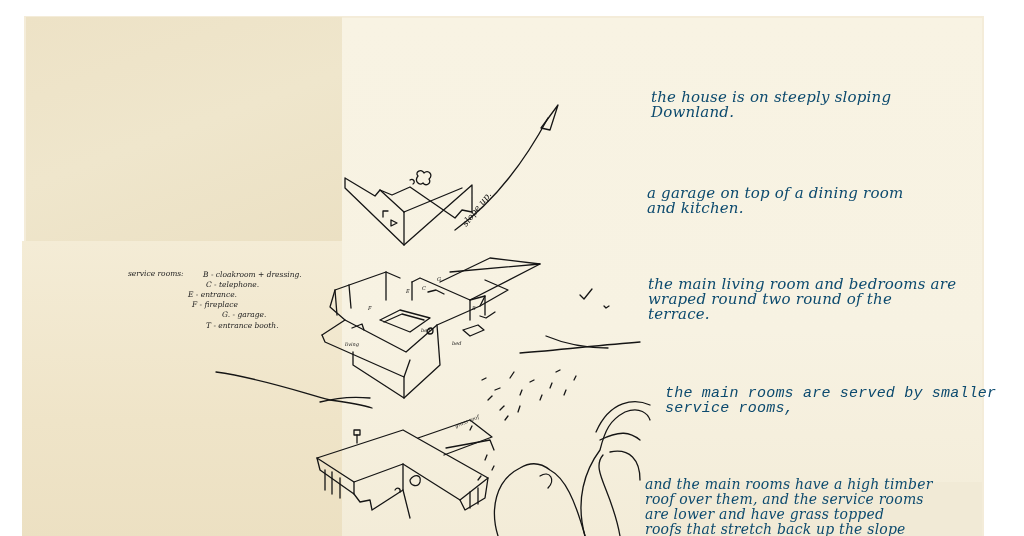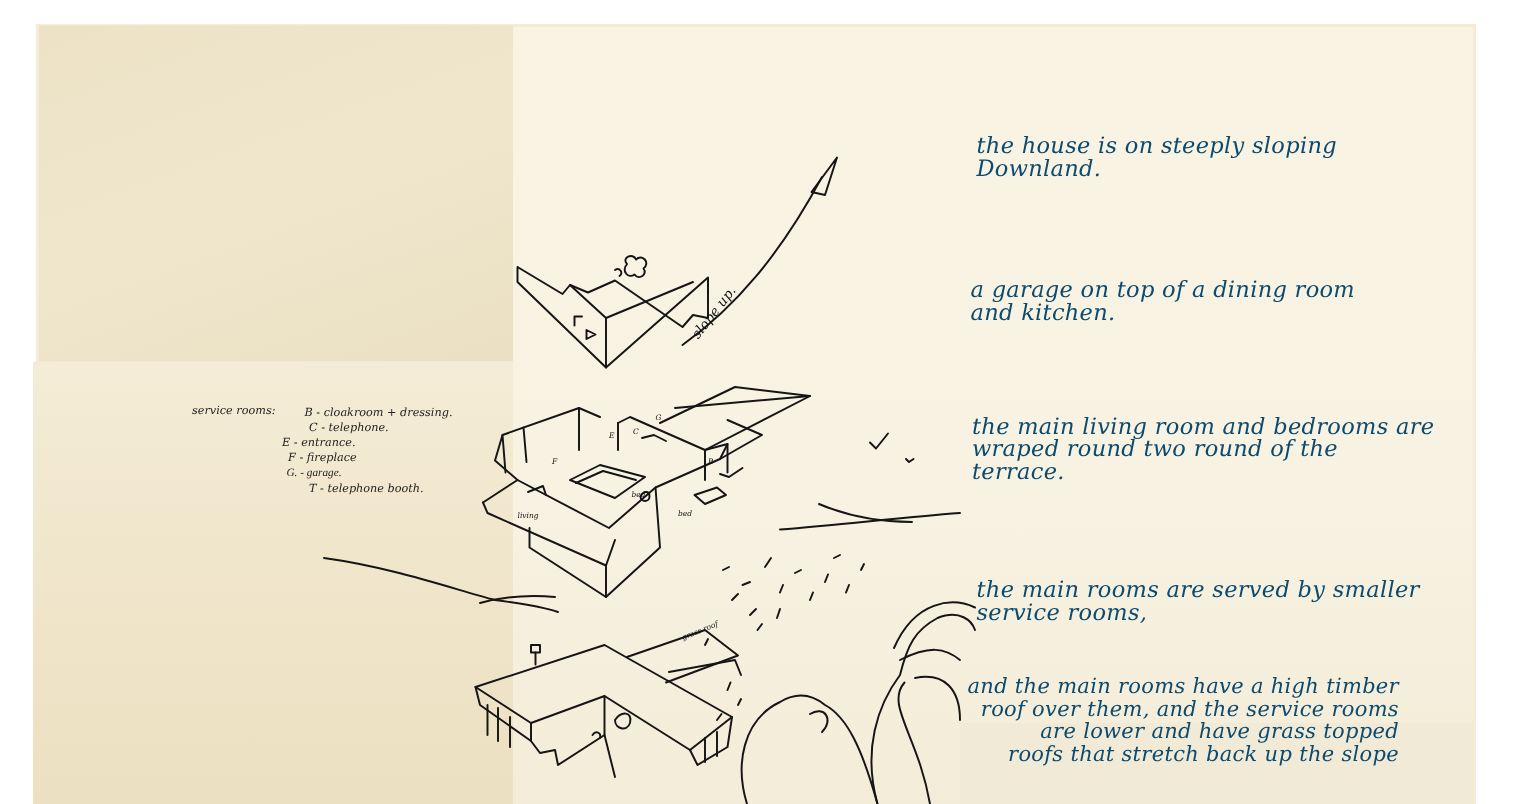--- a/index.html
+++ b/index.html
@@ -188,29 +188,29 @@
 <span class="room-label" style="left:368px; top:305px;">F</span>
 <span class="room-label" style="left:472px; top:305px;">B</span>
 <span class="room-label" style="left:454px; top:418px; transform:rotate(-22deg);">grass roof</span>
 
 <div>
   <span class="legend-title" style="left:128px; top:269px;">service rooms:</span>
   <span class="legend-item" style="left:203px; top:270px;">B - cloakroom + dressing.</span>
   <span class="legend-item" style="left:206px; top:280px;">C - telephone.</span>
   <span class="legend-item" style="left:188px; top:290px;">E - entrance.</span>
   <span class="legend-item" style="left:192px; top:300px;">F - fireplace</span>
-  <span class="legend-item" style="left:191px; top:310px;font-family:Liberation Serif, serif;">G. - garage.</span>
-  <span class="legend-item" style="left:206px; top:321px;">T - telephone booth.</span>
+  <span class="legend-item" style="left:222px; top:310px;">G. - garage.</span>
+  <span class="legend-item" style="left:206px; top:321px;">T - entrance booth.</span>
 </div>
 
 <div class="note" style="left:651px; top:90px;">the house is on steeply sloping
 Downland.</div>
 <div class="note" style="left:647px; top:186px;">a garage on top of a dining room
 and kitchen.</div>
 <div class="note" style="left:648px; top:277px;">the main living room and bedrooms are
 wraped round two round of the
 terrace.</div>
-<div class="note" style="left:651px; top:386px;">the main rooms are served by smaller
+<div class="note" style="left:665px; top:386px;font-family:Liberation Mono, monospace;">the main rooms are served by smaller
 service rooms,</div>
-<div class="note" style="left:645px; top:451px; font-size:14px; line-height:15px;text-align:right;">and the main rooms have a high timber
+<div class="note" style="left:645px; top:477px; font-size:14px; line-height:15px;">and the main rooms have a high timber
 roof over them, and the service rooms
 are lower and have grass topped
 roofs that stretch back up the slope</div>
 
 </body></html>

